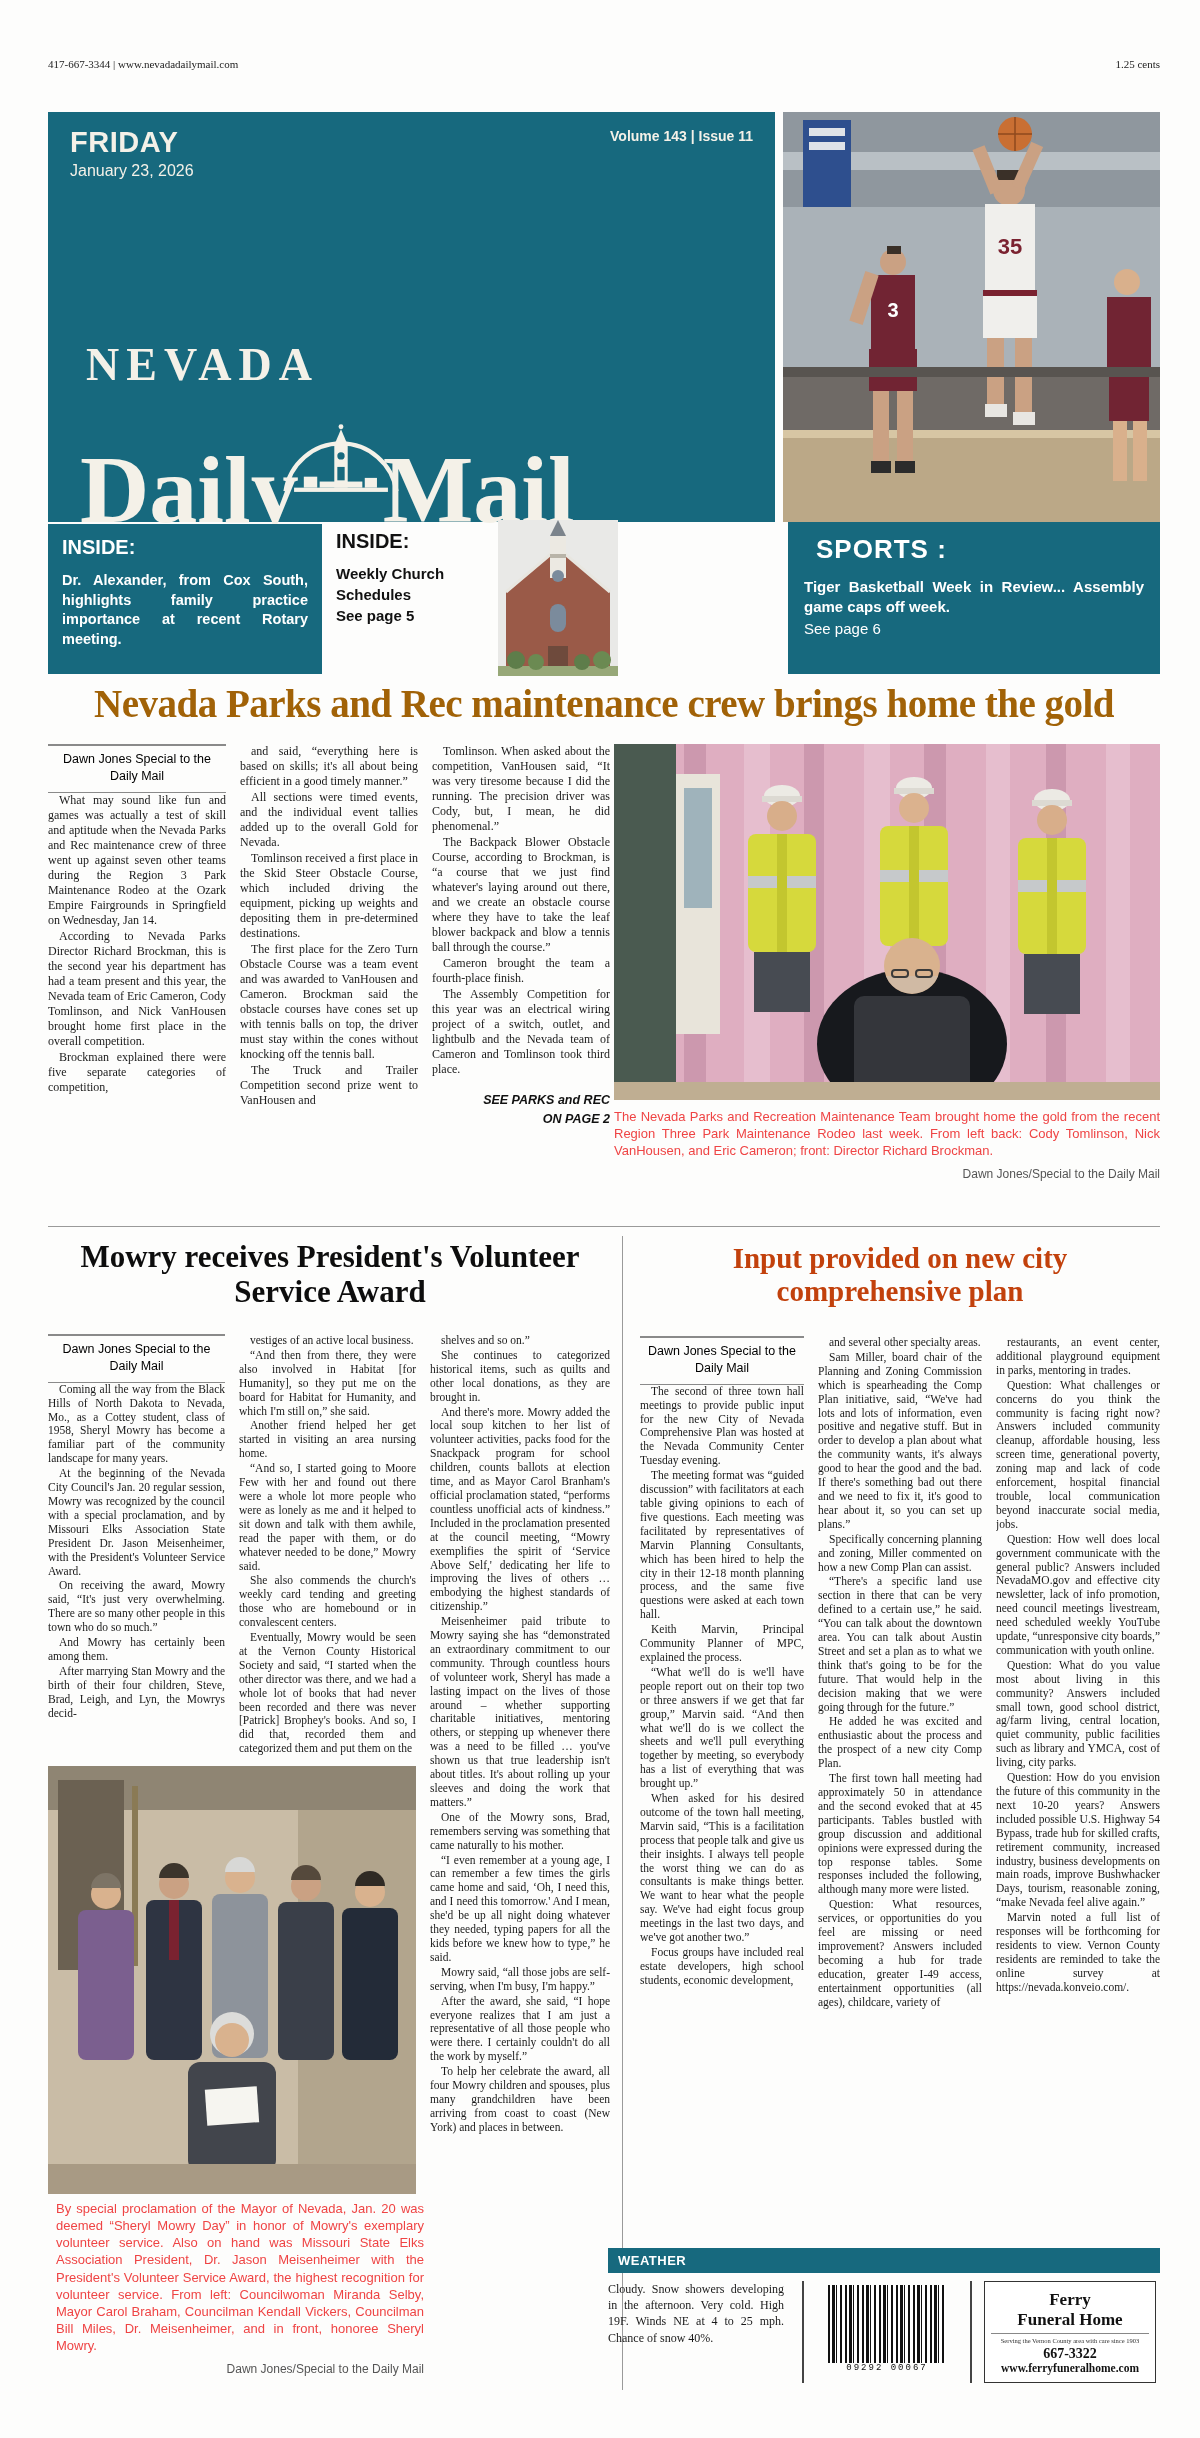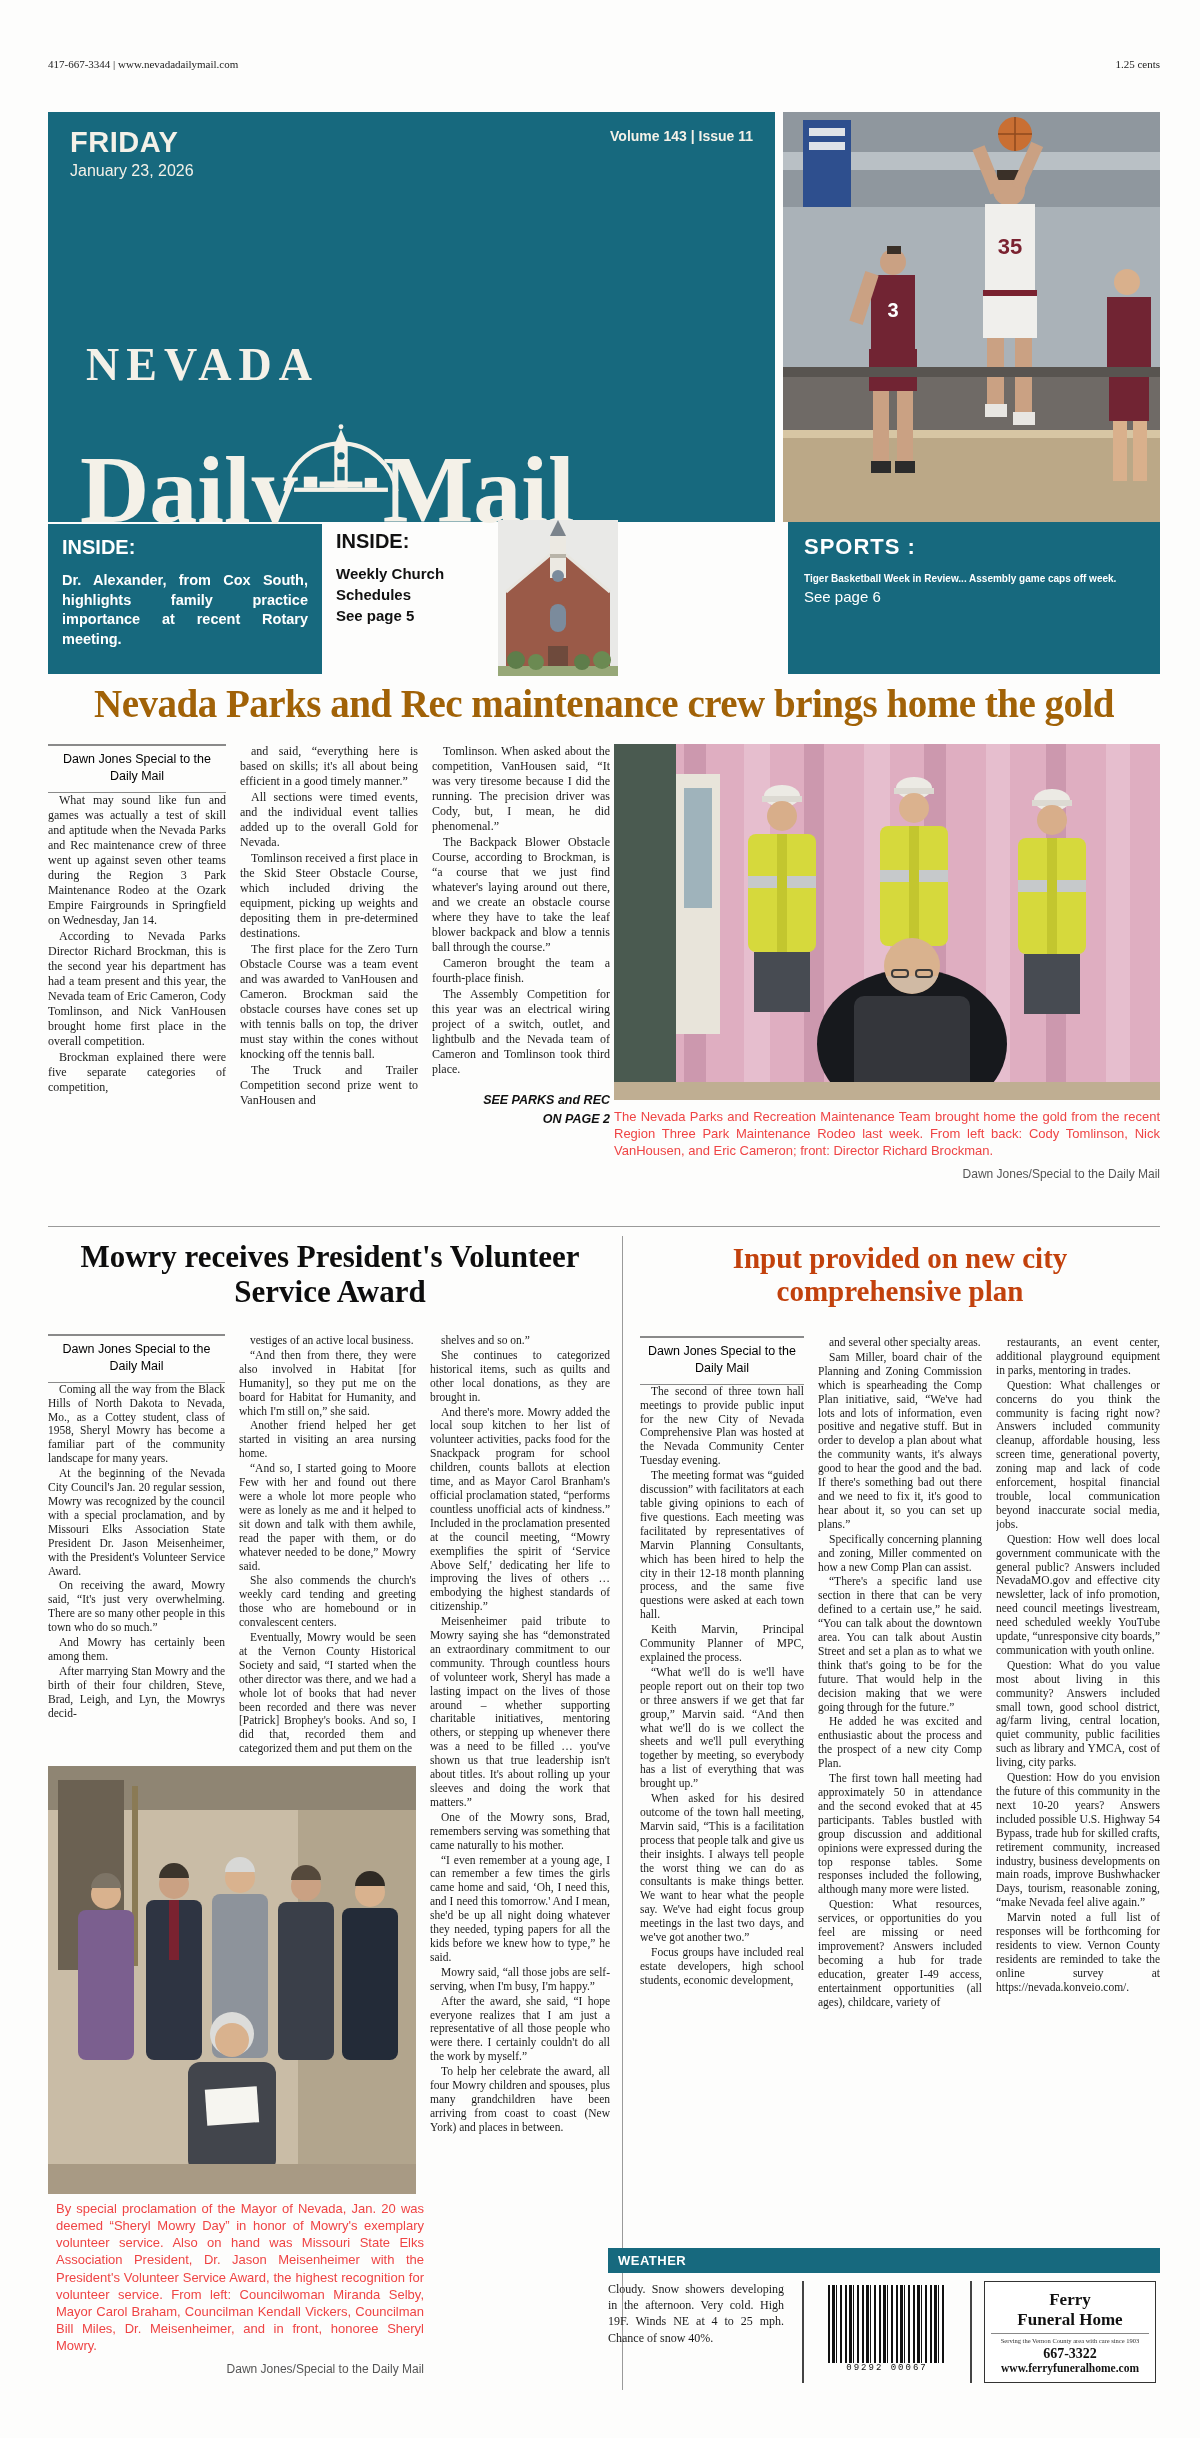--- a/index.html
+++ b/index.html
@@ -32,22 +32,22 @@
   
   .teal-box{background:var(--teal);color:#fff;box-sizing:border-box;
             font-family:"Liberation Sans",sans-serif;}
   .inside-left{left:48px;top:524px;width:274px;height:150px;padding:12px 14px;}
   .box-label{font-size:20px;font-weight:bold;margin:0 0 12px 0;}
   .box-text{font-size:14.5px;font-weight:bold;line-height:1.35;text-align:justify;margin:0;}
   .inside-mid{left:336px;top:530px;width:150px;font-family:"Liberation Sans",sans-serif;color:#111;}
   .inside-mid .box-label{margin-bottom:10px;}
   .mid-line{font-size:15px;font-weight:bold;line-height:1.4;margin:0;}
   .sports{left:788px;top:522px;width:372px;height:152px;padding:12px 16px;}
-  .sports .box-label{font-size:22px;letter-spacing:1px;}
-  .sports .box-text{font-size:10px;}
+  .sports .box-label{font-size:26px;letter-spacing:1px;margin-left:12px;}
+  .sports .box-text{font-size:15px;}
   .seepage{font-size:15px;font-weight:normal;margin:2px 0 0 0;}
 
   
   .headline1{left:48px;top:684px;width:1112px;font-size:39px;font-weight:bold;
              letter-spacing:-.5px;text-align:center;line-height:1.05;color:#a16207;}
   .headline2{left:58px;top:1240px;width:544px;font-size:31px;font-weight:bold;
              text-align:center;line-height:1.12;color:#0d0d0d;}
   .headline3{left:648px;top:1242px;width:504px;font-size:29px;font-weight:bold;
              text-align:center;line-height:1.15;color:#c2410c;}
 

